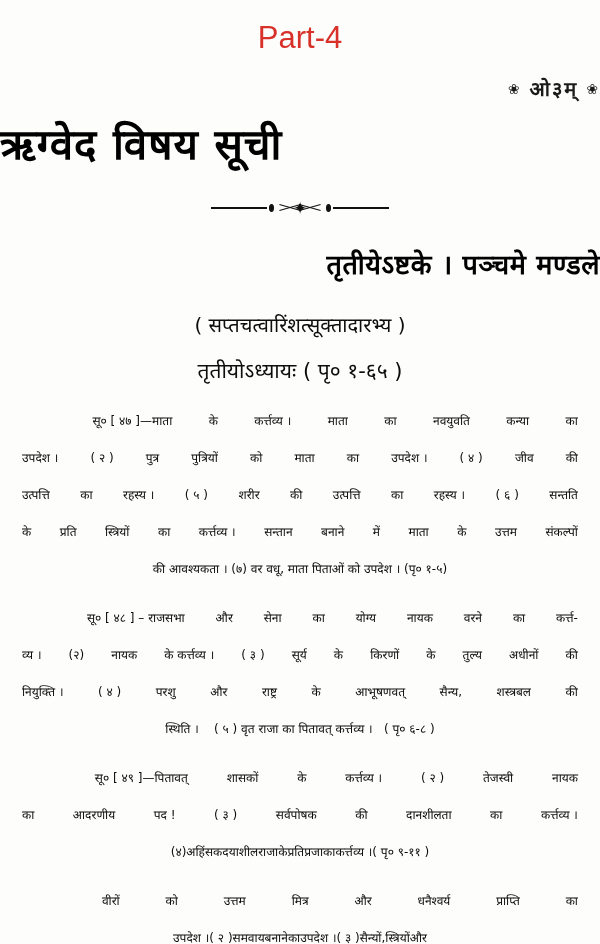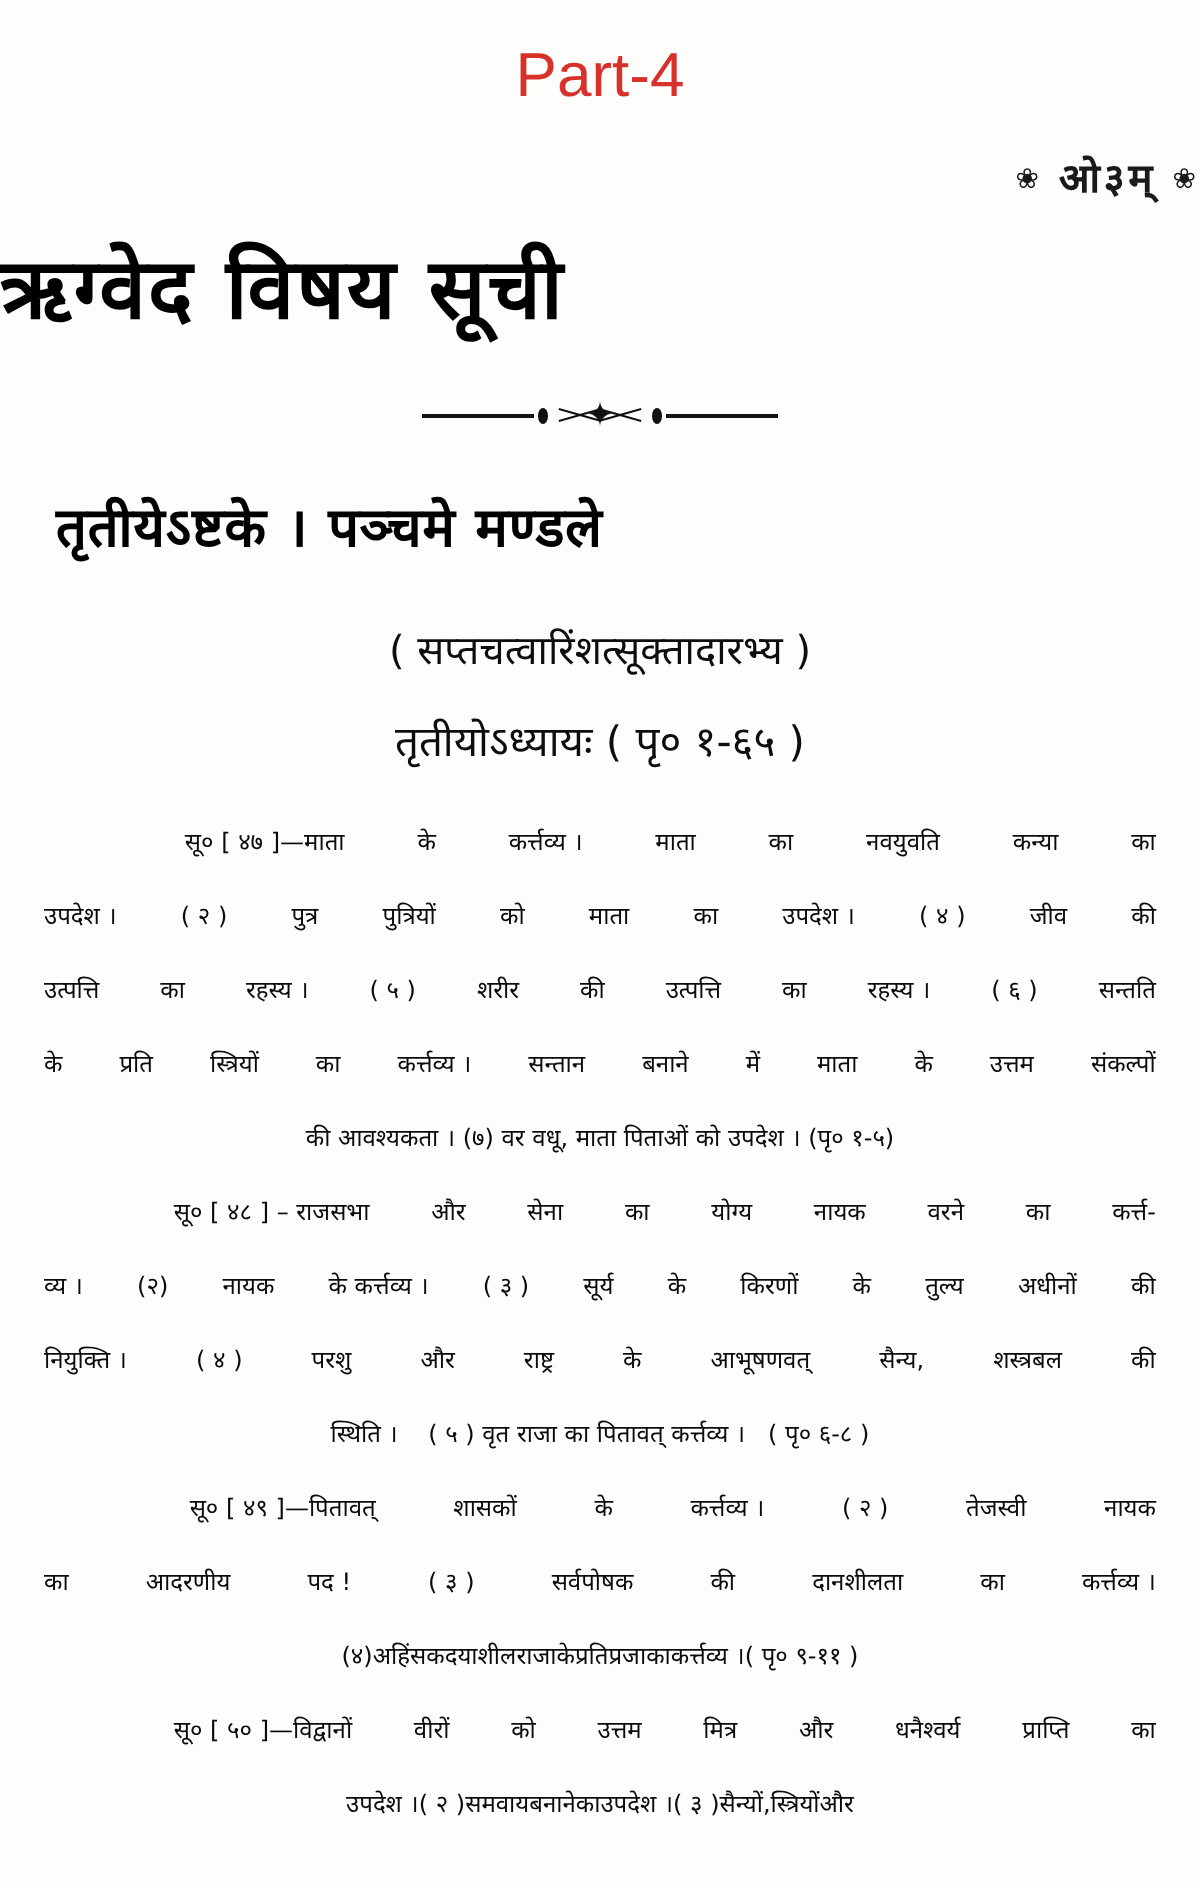--- a/index.html
+++ b/index.html
@@ -115,29 +115,28 @@
     height: 1px;
     background: #111;
   }
   .divider .wing.a { left: 68px; transform: rotate(16deg); }
   .divider .wing.b { left: 68px; transform: rotate(-16deg); }
   .divider .wing.c { right: 68px; transform: rotate(-16deg); }
   .divider .wing.d { right: 68px; transform: rotate(16deg); }
 
   
   .section-heading {
-    text-align: left;
+    text-align: right;
     font-size: 27px;
     font-weight: 700;
     line-height: 1.2;
     margin-top: 30px;
     color: #000;
     letter-spacing: 0.5px;
     height: 38px;
-    padding-left: 28px;
   }
 
   .paren-line {
     text-align: center;
     font-size: 20px;
     font-weight: 500;
     line-height: 1.2;
     margin-top: 26px;
     color: #0d0d0d;
     height: 28px;
@@ -160,21 +159,21 @@
     line-height: 37px;
     color: #0b0b0b;
     font-weight: 500;
     text-align: justify;
   }
   .entry {
     margin: 0;
     padding: 0;
   }
   .entry + .entry {
-    margin-top: 0px;
+    margin-top: 12px;
   }
   .indent-sp {
     display: inline-block;
     width: 34px;
   }
   .justify-row {
     display: flex;
     justify-content: space-between;
     white-space: pre;
   }
@@ -229,18 +228,18 @@
         <div class="justify-row"><span>व्य ।</span><span>(२)</span><span>नायक</span><span>के कर्त्तव्य ।</span><span>( ३ )</span><span>सूर्य</span><span>के</span><span>किरणों</span><span>के</span><span>तुल्य</span><span>अधीनों</span><span>की</span></div>
         <div class="justify-row"><span>नियुक्ति ।</span><span>( ४ )</span><span>परशु</span><span>और</span><span>राष्ट्र</span><span>के</span><span>आभूषणवत्</span><span>सैन्य,</span><span>शस्त्रबल</span><span>की</span></div>
         <div class="justify-row last"><span>स्थिति ।    ( ५ ) वृत राजा का पितावत् कर्त्तव्य ।   ( पृ० ६-८ )</span></div>
       </div>
       <div class="entry">
         <div class="justify-row"><span class="indent-sp"></span><span>सू० [ ४९ ]—पितावत्</span><span>शासकों</span><span>के</span><span>कर्त्तव्य ।</span><span>( २ )</span><span>तेजस्वी</span><span>नायक</span></div>
         <div class="justify-row"><span>का</span><span>आदरणीय</span><span>पद !</span><span>( ३ )</span><span>सर्वपोषक</span><span>की</span><span>दानशीलता</span><span>का</span><span>कर्त्तव्य ।</span></div>
         <div class="justify-row last"><span>(४)</span><span>अहिंसक</span><span>दयाशील</span><span>राजा</span><span>के</span><span>प्रति</span><span>प्रजा</span><span>का</span><span>कर्त्तव्य ।</span><span>( पृ० ९-११ )</span></div>
       </div>
       <div class="entry">
-        <div class="justify-row"><span class="indent-sp"></span><span>सू० [ ५० ]—विद्वानों</span><span>वीरों</span><span>को</span><span>उत्तम</span><span>मित्र</span><span>और</span><span>धनैश्वर्य</span><span>प्राप्ति</span><span>का</span></div>
+        <div class="justify-row"><span class="indent-sp"></span><span>वीरों</span><span>को</span><span>उत्तम</span><span>मित्र</span><span>और</span><span>धनैश्वर्य</span><span>प्राप्ति</span><span>का</span></div>
         <div class="justify-row last"><span>उपदेश ।</span><span>( २ )</span><span>समवाय</span><span>बनाने</span><span>का</span><span>उपदेश ।</span><span>( ३ )</span><span>सैन्यों,</span><span>स्त्रियों</span><span>और</span></div>
       </div>
     </div>
 
 </div>
 
 </body></html>

